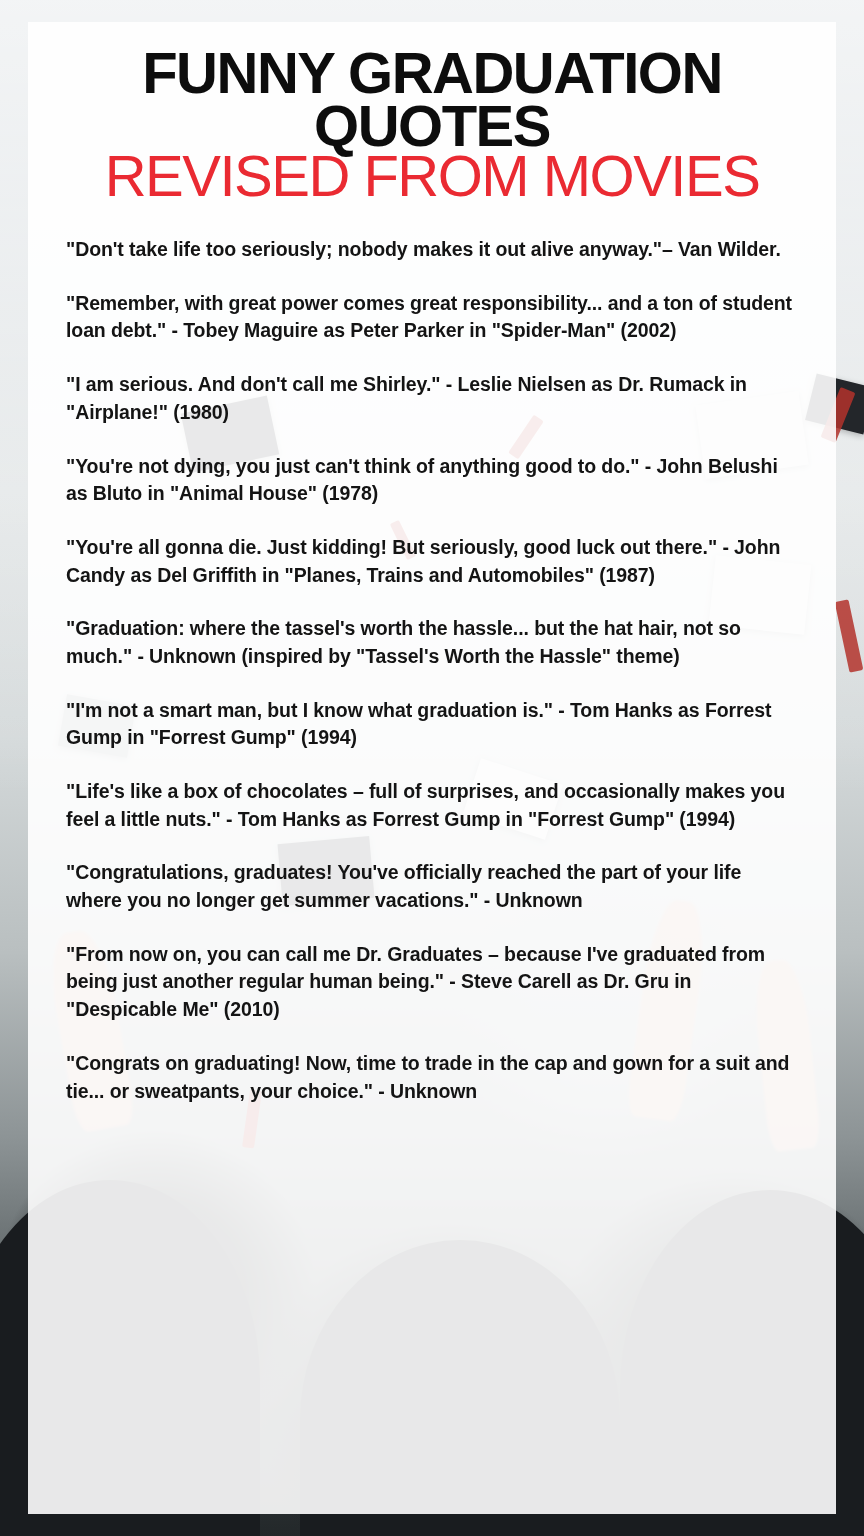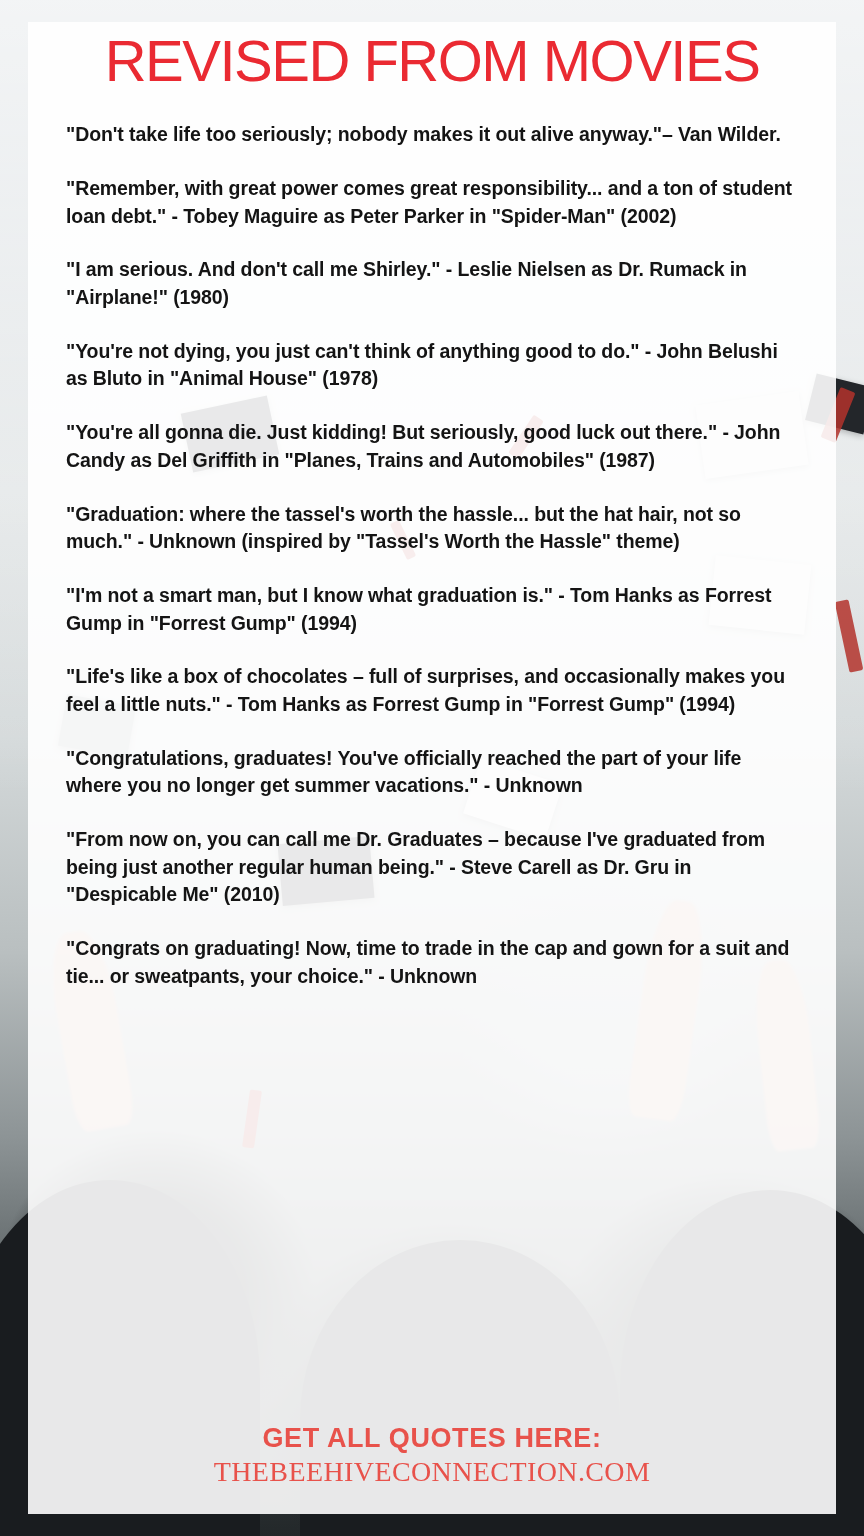--- a/index.html
+++ b/index.html
@@ -195,35 +195,32 @@
 
   <div class="arm" style="left:60px; top:930px; width:60px; height:200px; transform:rotate(-10deg);"></div>
   <div class="arm" style="left:640px; top:900px; width:56px; height:220px; transform:rotate(8deg);"></div>
   <div class="arm" style="left:760px; top:960px; width:52px; height:190px; transform:rotate(-6deg);"></div>
   <div class="gown" style="left:-40px; top:1180px; width:300px; height:400px;"></div>
   <div class="gown" style="left:300px; top:1240px; width:320px; height:360px;"></div>
   <div class="gown" style="left:620px; top:1190px; width:300px; height:400px;"></div>
 
   <div class="card">
 
+    <h1 class="title-main">FUNNY GRADUATION QUOTES</h1>
     <h2 class="title-sub">REVISED FROM MOVIES</h2>
 
     <div class="quotes">
       <p class="quote">"Don't take life too seriously; nobody makes it out alive anyway."– Van Wilder.</p>
       <p class="quote">"Remember, with great power comes great responsibility... and a ton of student loan debt." - Tobey Maguire as Peter Parker in "Spider-Man" (2002)</p>
       <p class="quote">"I am serious. And don't call me Shirley." - Leslie Nielsen as Dr. Rumack in "Airplane!" (1980)</p>
       <p class="quote">"You're not dying, you just can't think of anything good to do." - John Belushi as Bluto in "Animal House" (1978)</p>
       <p class="quote">"You're all gonna die. Just kidding! But seriously, good luck out there." - John Candy as Del Griffith in "Planes, Trains and Automobiles" (1987)</p>
       <p class="quote">"Graduation: where the tassel's worth the hassle... but the hat hair, not so much." - Unknown (inspired by "Tassel's Worth the Hassle" theme)</p>
       <p class="quote">"I'm not a smart man, but I know what graduation is." - Tom Hanks as Forrest Gump in "Forrest Gump" (1994)</p>
       <p class="quote">"Life's like a box of chocolates – full of surprises, and occasionally makes you feel a little nuts." - Tom Hanks as Forrest Gump in "Forrest Gump" (1994)</p>
       <p class="quote">"Congratulations, graduates! You've officially reached the part of your life where you no longer get summer vacations." - Unknown</p>
       <p class="quote">"From now on, you can call me Dr. Graduates – because I've graduated from being just another regular human being." - Steve Carell as Dr. Gru in "Despicable Me" (2010)</p>
       <p class="quote">"Congrats on graduating! Now, time to trade in the cap and gown for a suit and tie... or sweatpants, your choice." - Unknown</p>
     </div>
 
-    <div class="footer">
-      <p class="footer-line1">GET ALL QUOTES HERE:</p>
-      <p class="footer-line2">THEBEEHIVECONNECTION.COM</p>
-    </div>
 
   </div>
 </div>
 
 </body></html>

